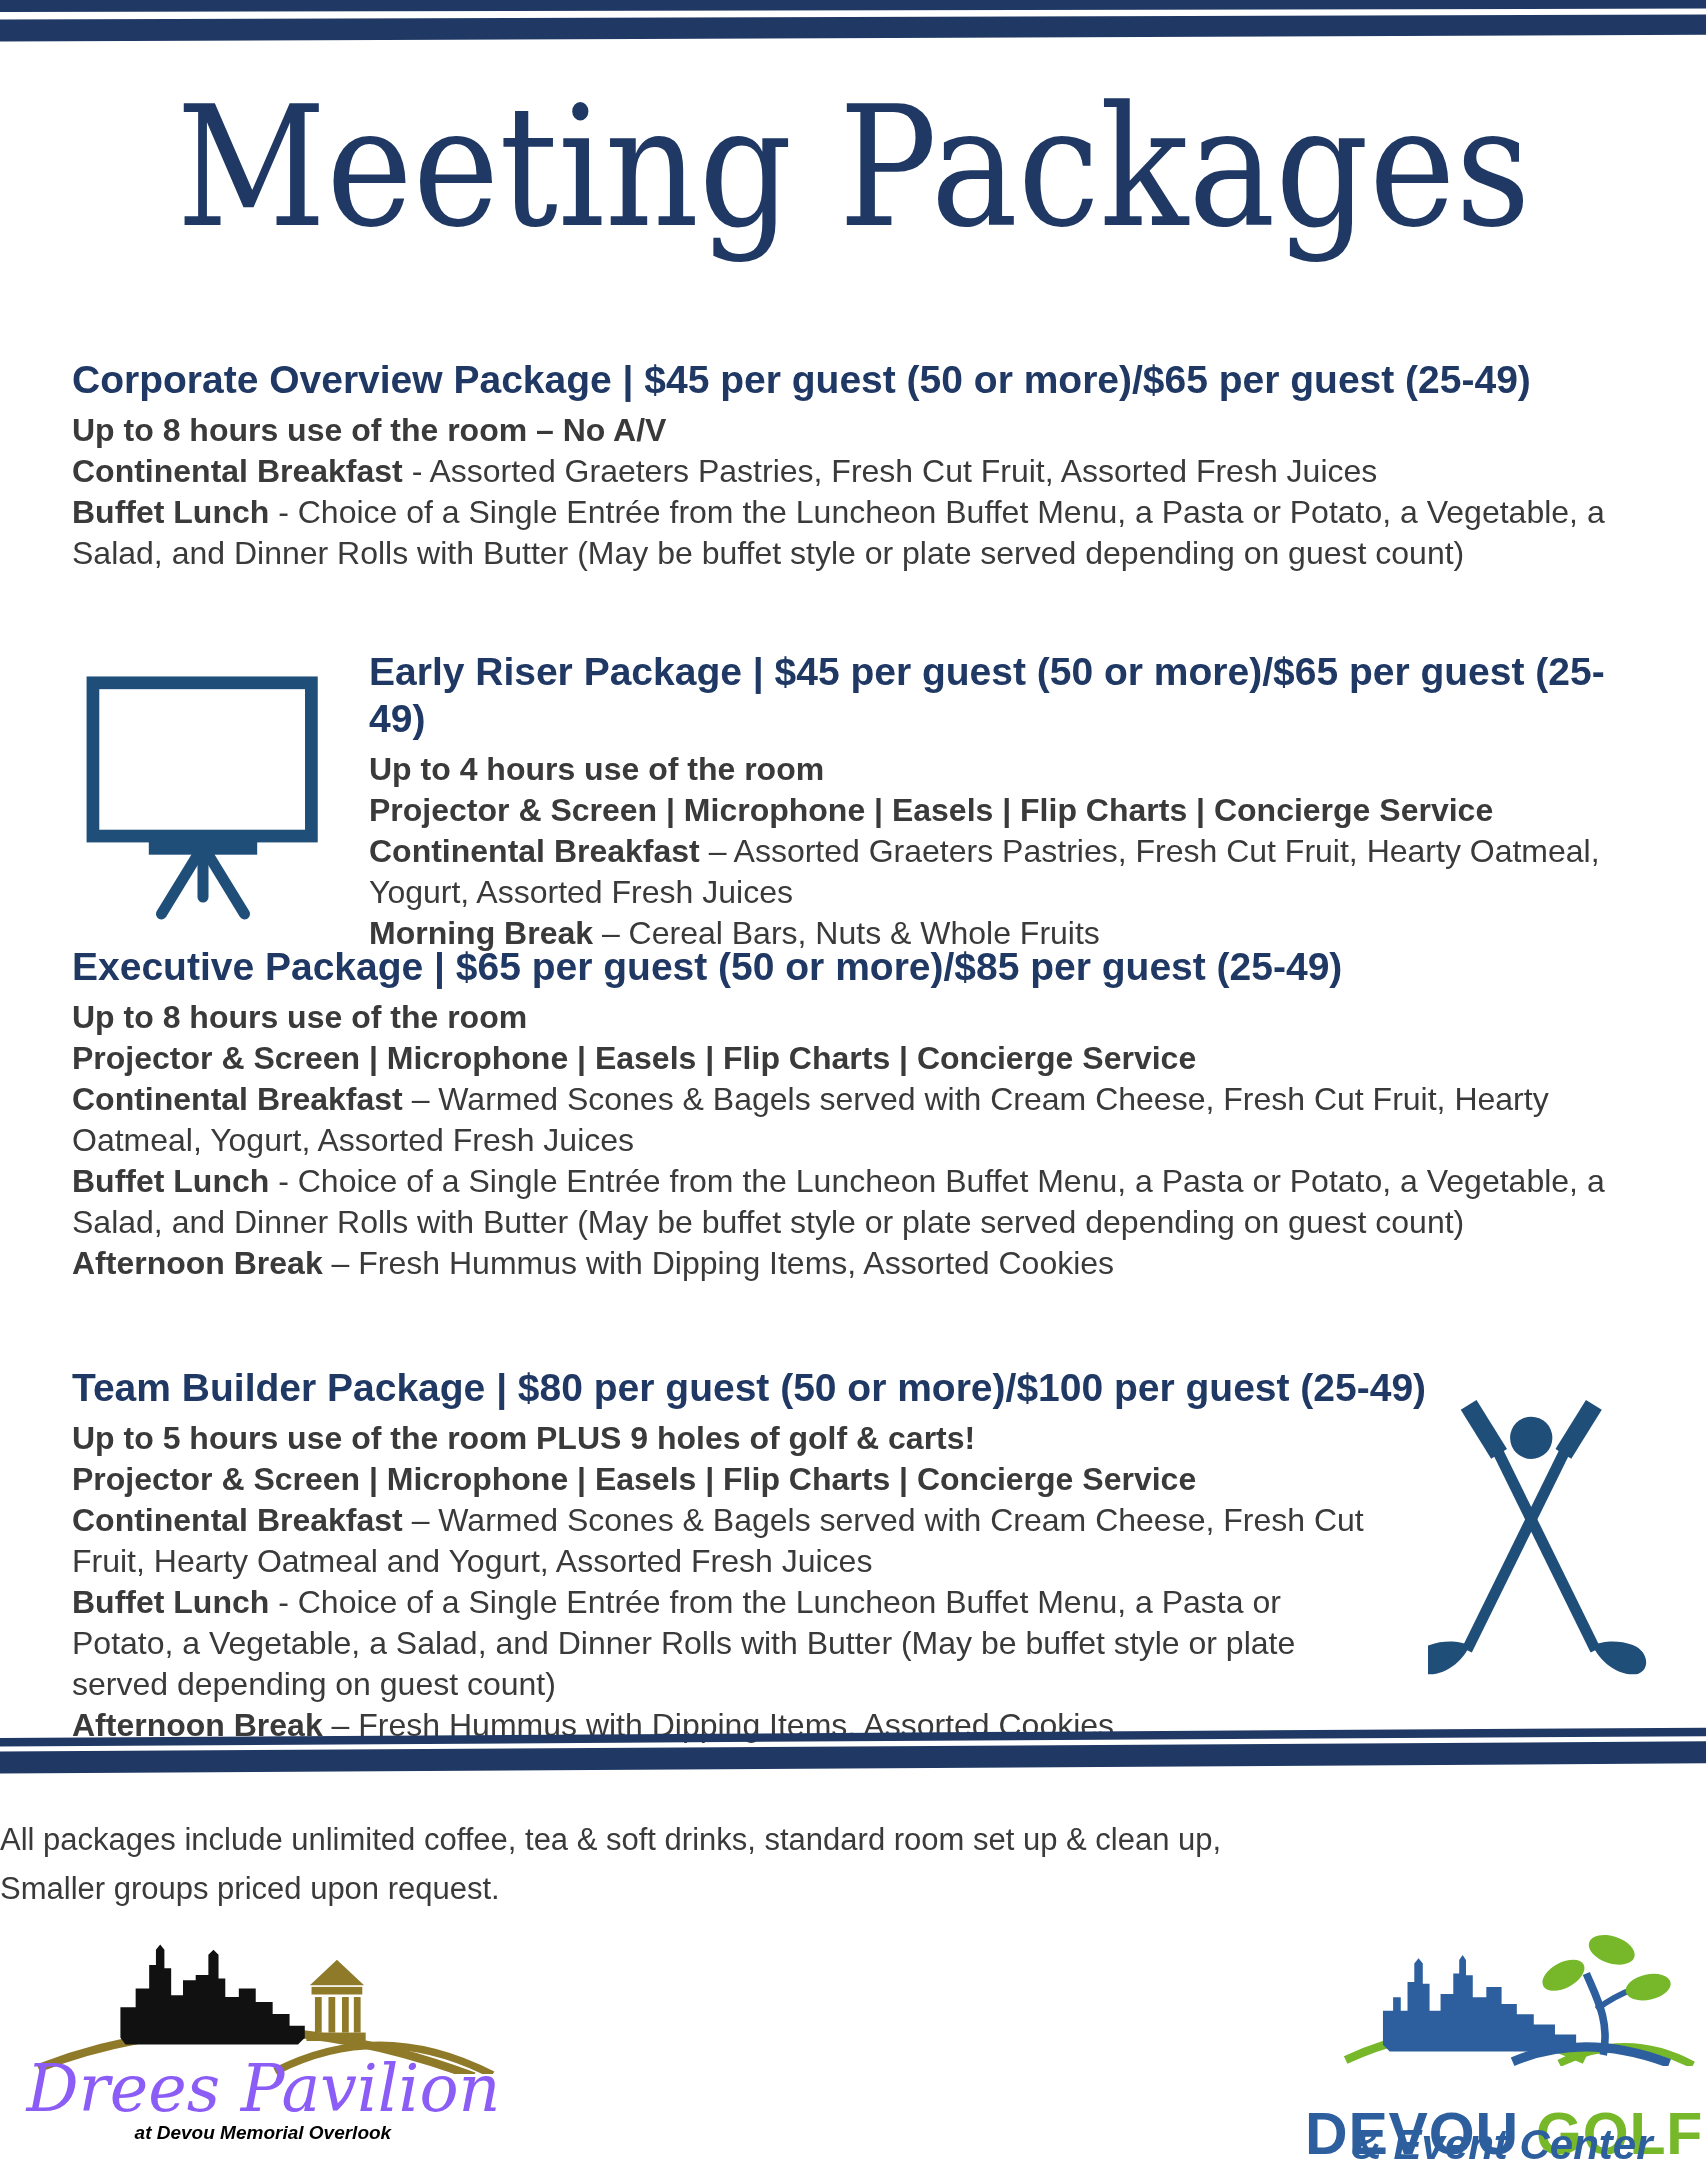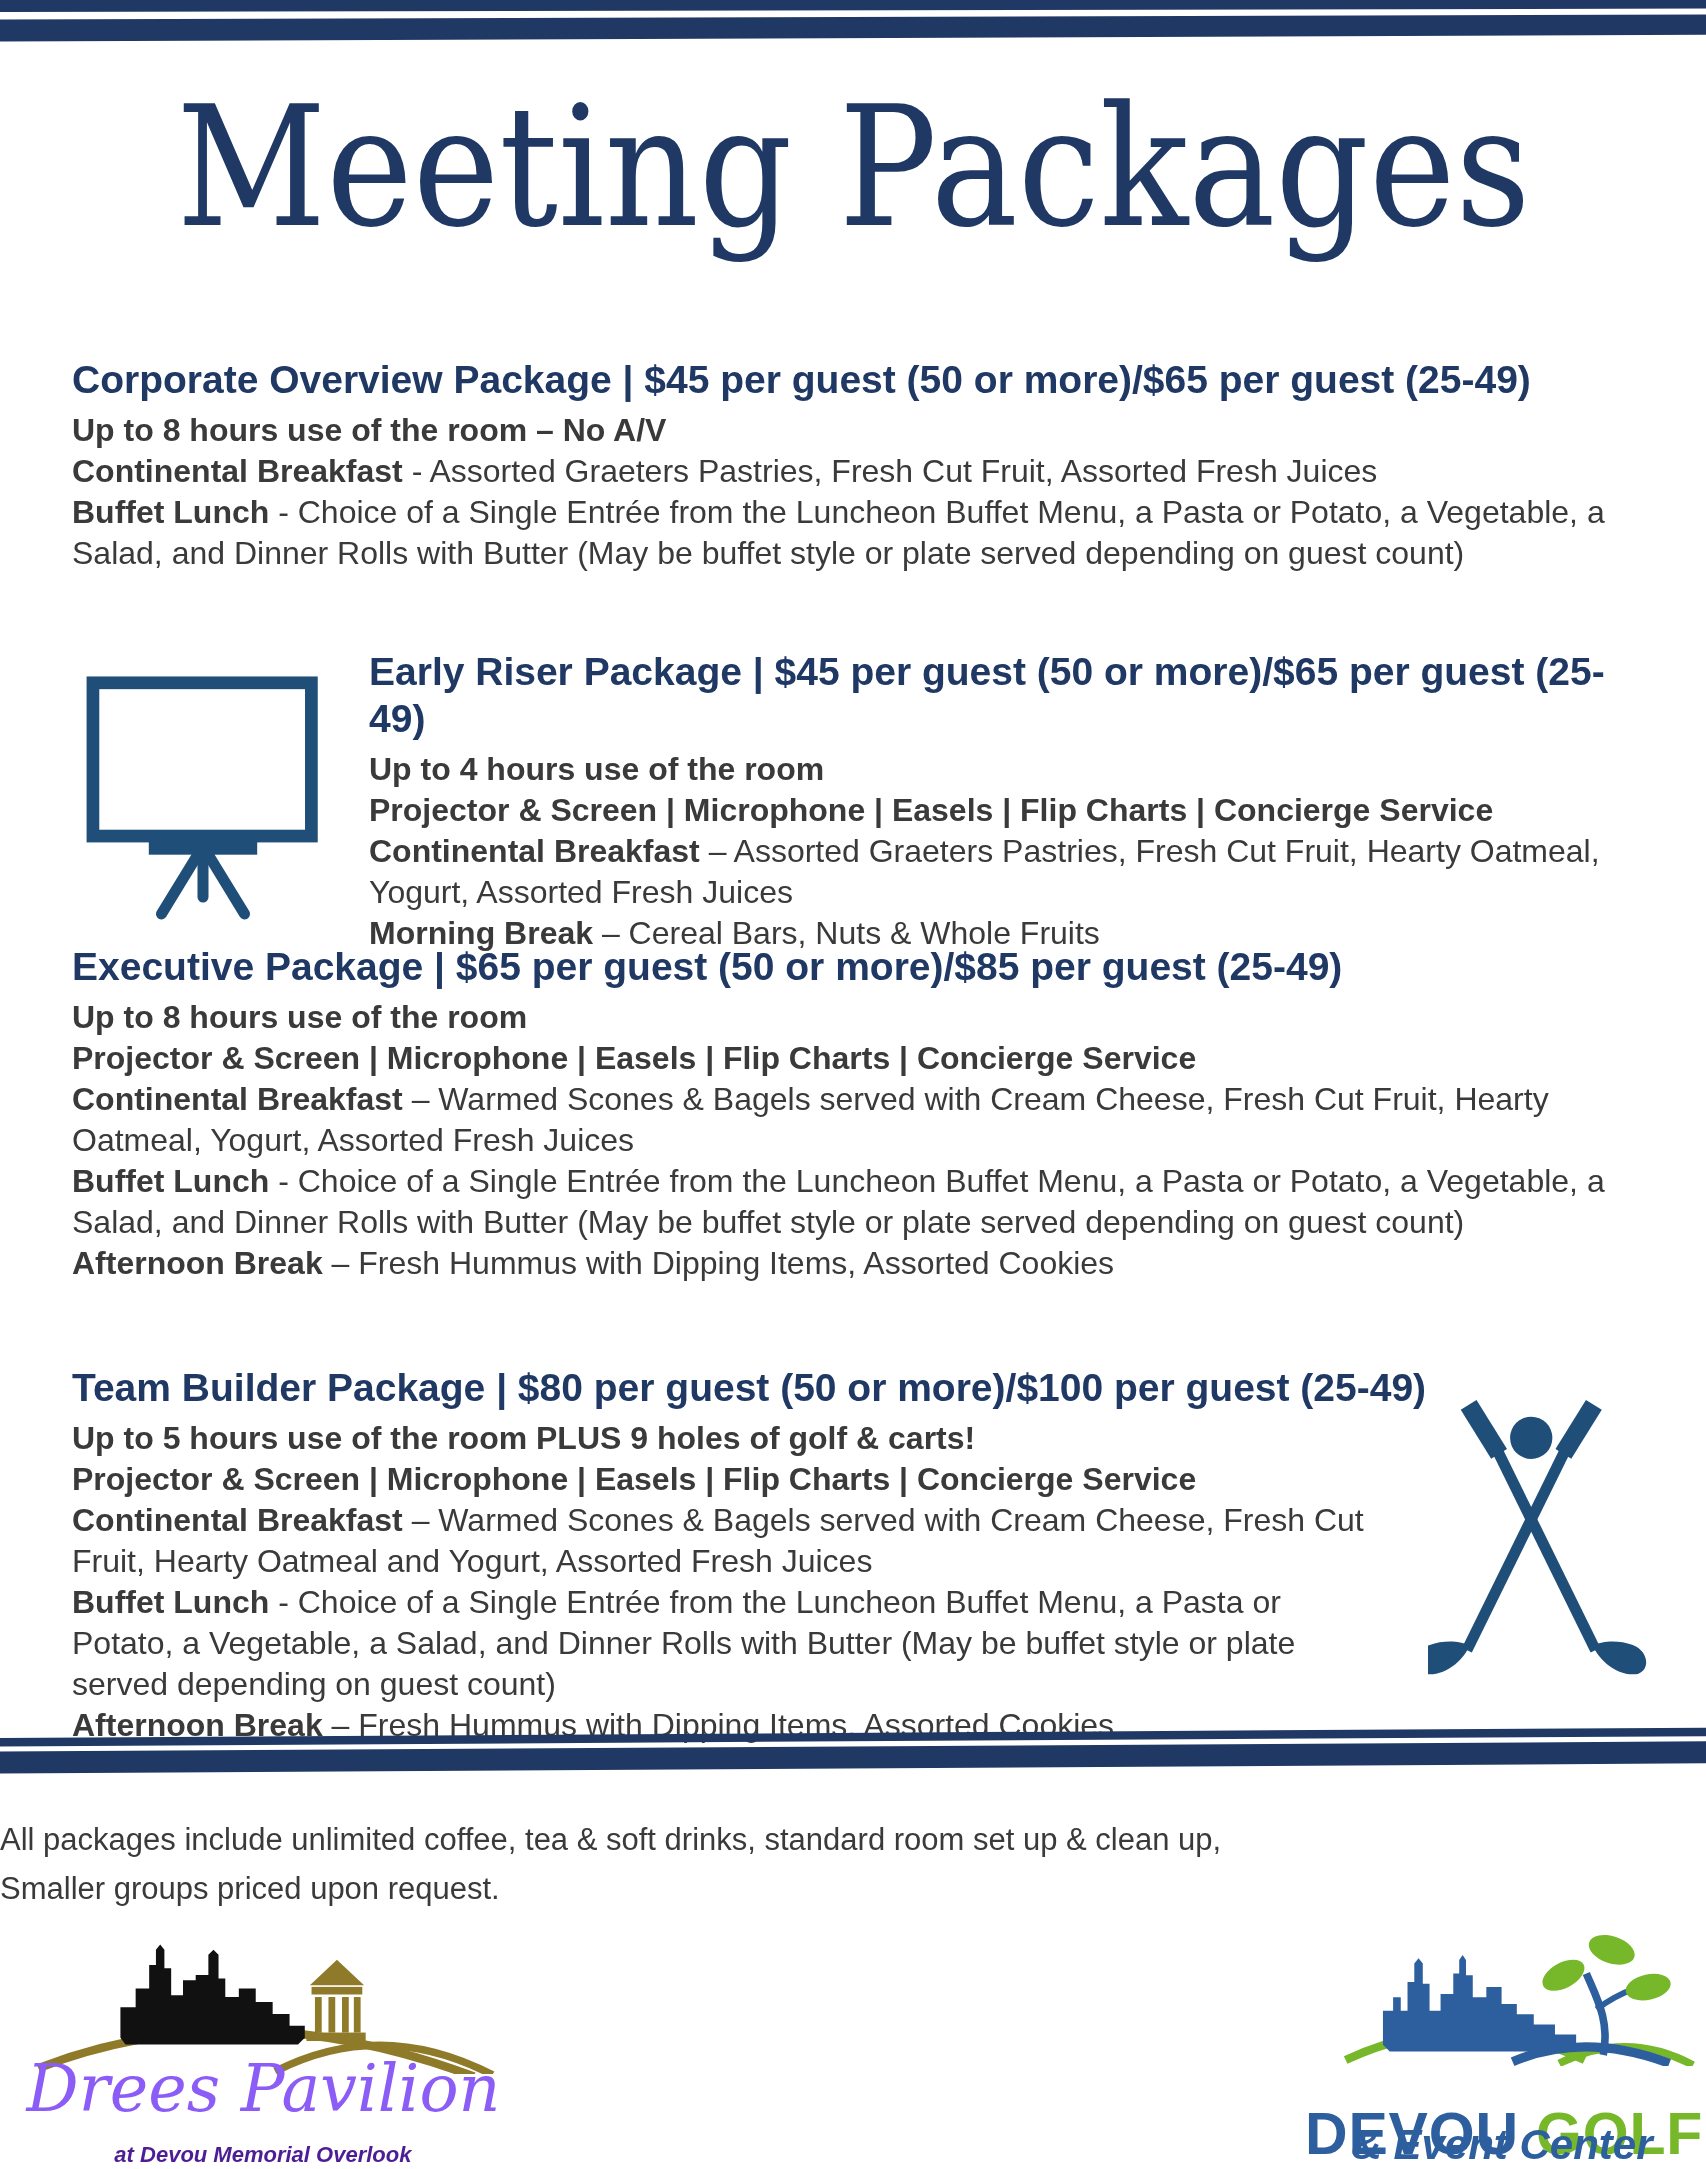--- a/index.html
+++ b/index.html
@@ -34,22 +34,22 @@
 
   .logo{position:absolute;}
   .logo-drees{left:25.4px;top:1926px;width:475px;height:244px;}
   .drees-script{
     position:absolute;top:125px;left:0;width:100%;
     text-align:right;
     font-family:"DejaVu Serif",serif;font-style:italic;
     font-size:65px;color:#8b5cf6;white-space:nowrap;
   }
   .drees-tagline{
-    position:absolute;top:216px;left:0;width:100%;text-align:center;
-    font-style:italic;font-weight:bold;font-size:22px;color:#4c1d95;
+    position:absolute;top:196px;left:0;width:100%;text-align:center;
+    font-style:italic;font-weight:bold;font-size:19px;color:#000000;
   }
   .logo-devou{left:1305px;top:1926px;width:394px;height:242px;}
   .devou-name{
     position:absolute;top:127px;left:0;width:100%;text-align:center;
     font-size:59px;font-weight:bold;letter-spacing:0.8px;white-space:nowrap;margin-top:47px;
   }
   .devou-name .w1{color:#2d5f9e;}
   .devou-name .w2{color:#76b82a;}
   .devou-tagline{
     position:absolute;top:195px;left:0;width:100%;text-align:center;

